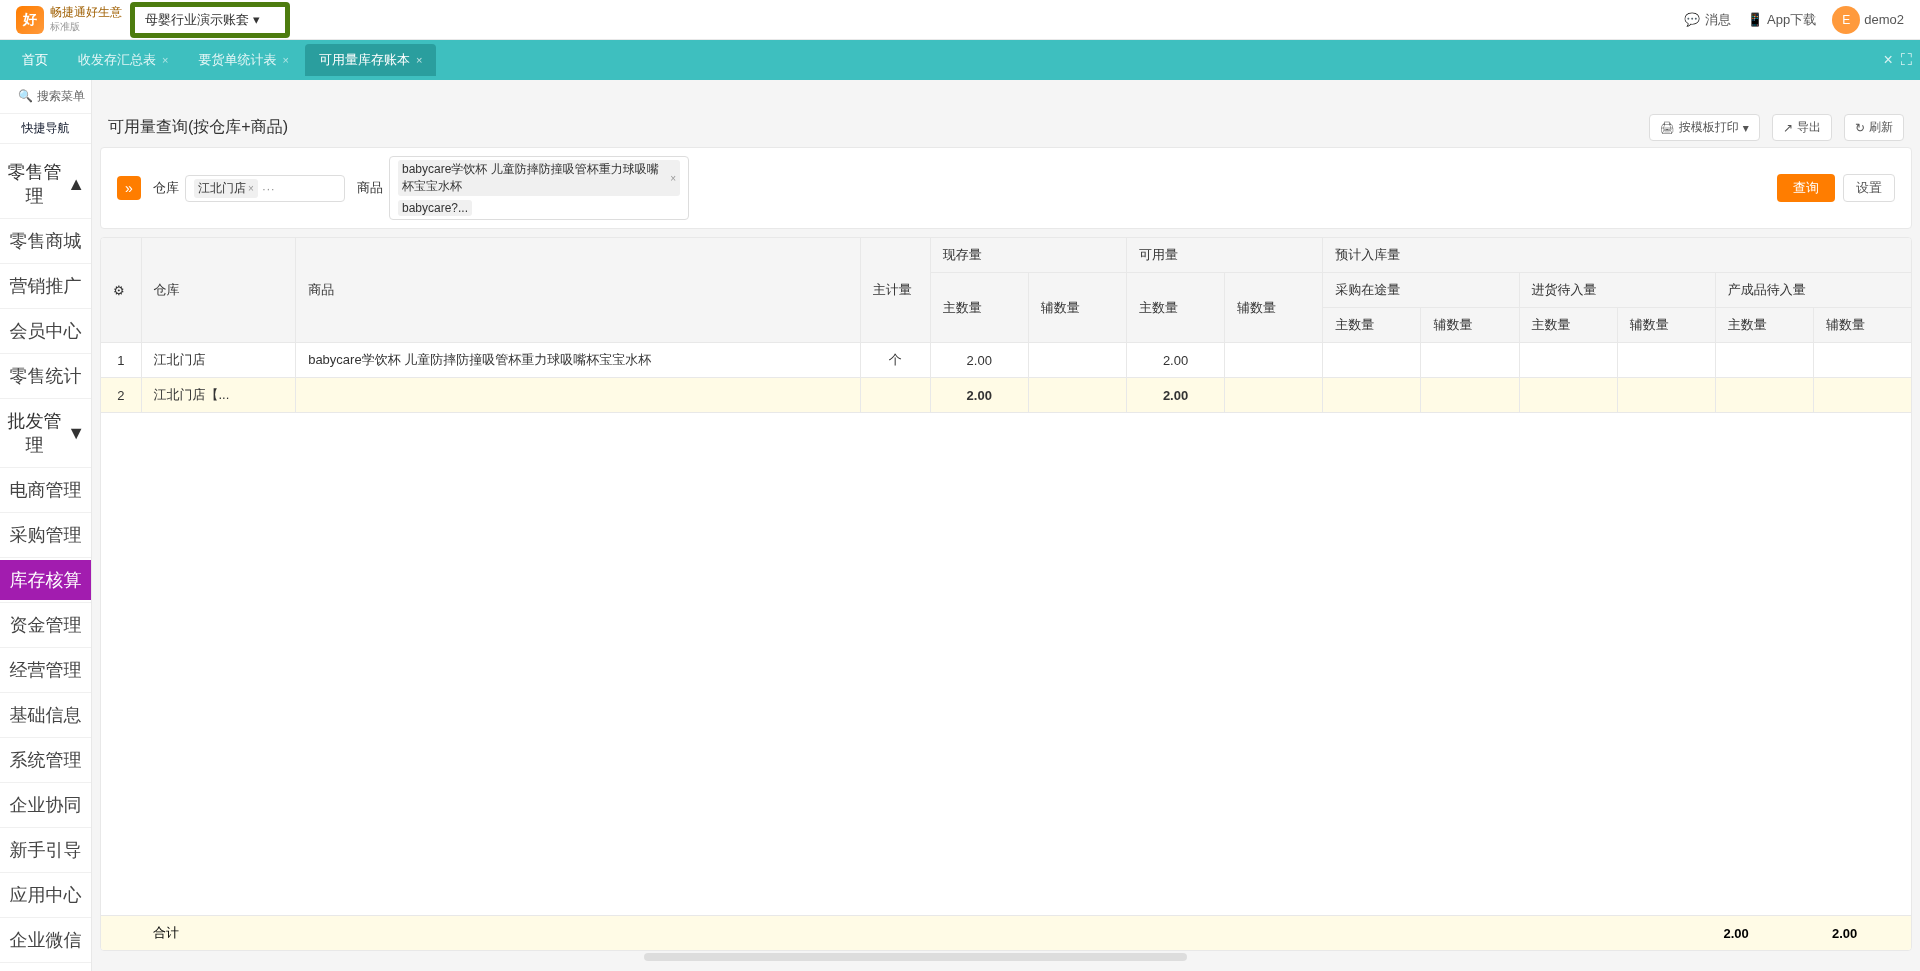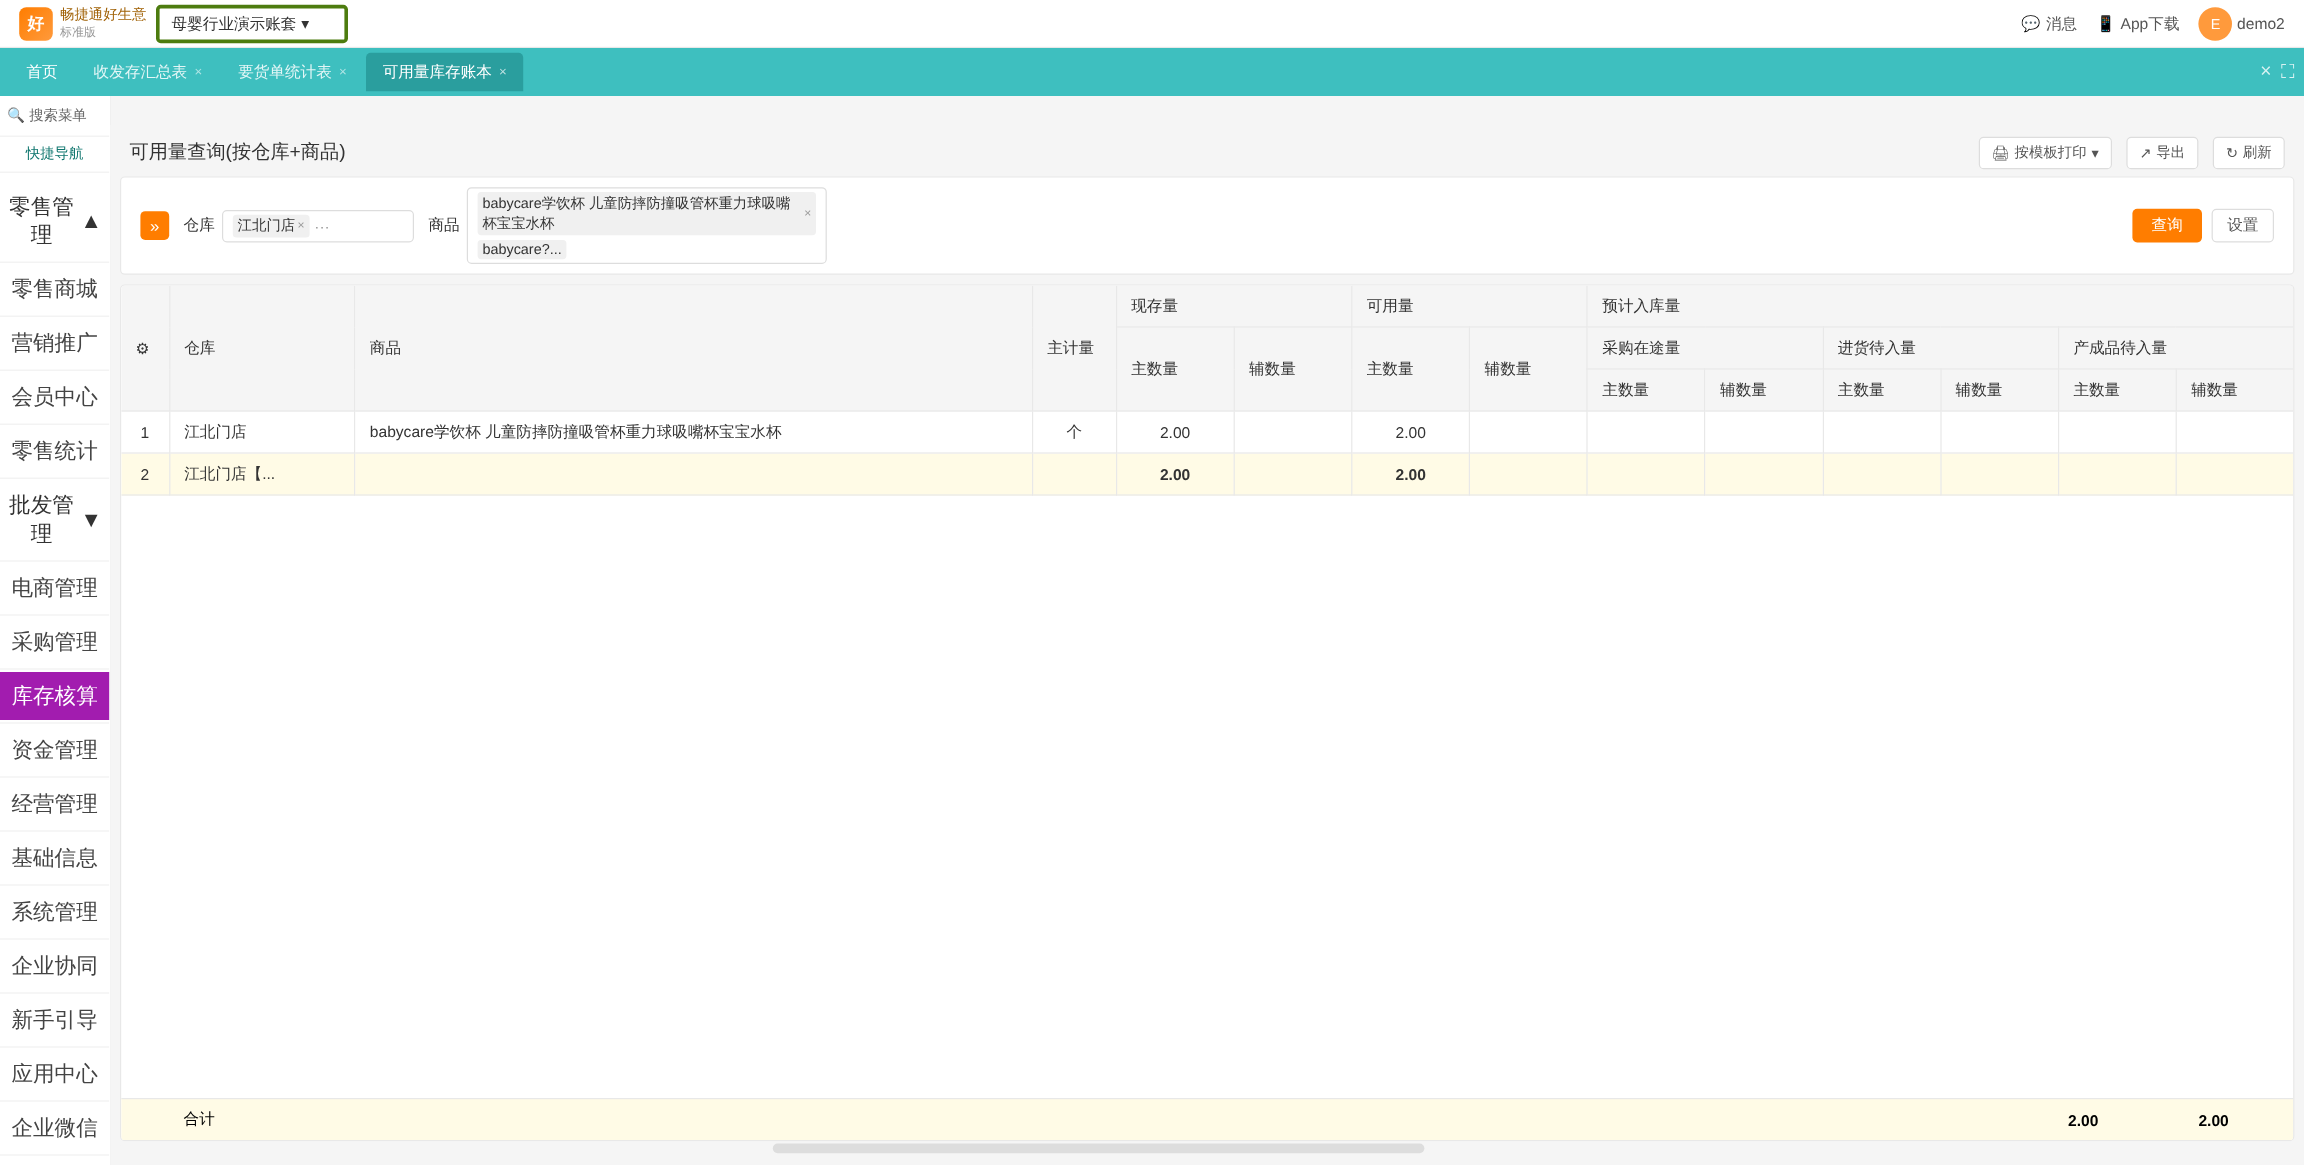--- a/index.html
+++ b/index.html
@@ -45,21 +45,21 @@
     }
     .logo-subtitle {
       font-size: 10px;
       color: #999;
     }
     .top-bar-selector {
       display: flex;
       align-items: center;
       gap: 4px;
       padding: 4px 10px;
-      border: 3px solid #4d7c0f;
+      border: 5px solid #4d7c0f;
       border-radius: 4px;
       cursor: pointer;
       font-size: 13px;
       color: #333;
       min-width: 160px;
       text-align: center;
     }
     .top-bar-right {
       display: flex;
       align-items: center;
@@ -149,27 +149,27 @@
       display: flex;
       flex-direction: column;
       flex-shrink: 0;
       overflow-y: auto;
     }
     .sidebar-search {
       padding: 8px 6px;
       font-size: 12px;
       color: #666;
       cursor: pointer;
-      text-align: left;
+      text-align: right;
       border-bottom: 1px solid #f0f0f0;
     }
     .sidebar-nav {
       padding: 6px 4px;
       font-size: 12px;
-      color: #0f766e;
+      color: #0f172a;
       cursor: pointer;
       text-align: center;
       border-bottom: 1px solid #f0f0f0;
     }
     .sidebar-section {
       padding: 8px 0;
     }
     .sidebar-item {
       padding: 8px 6px;
       font-size: 18px;

